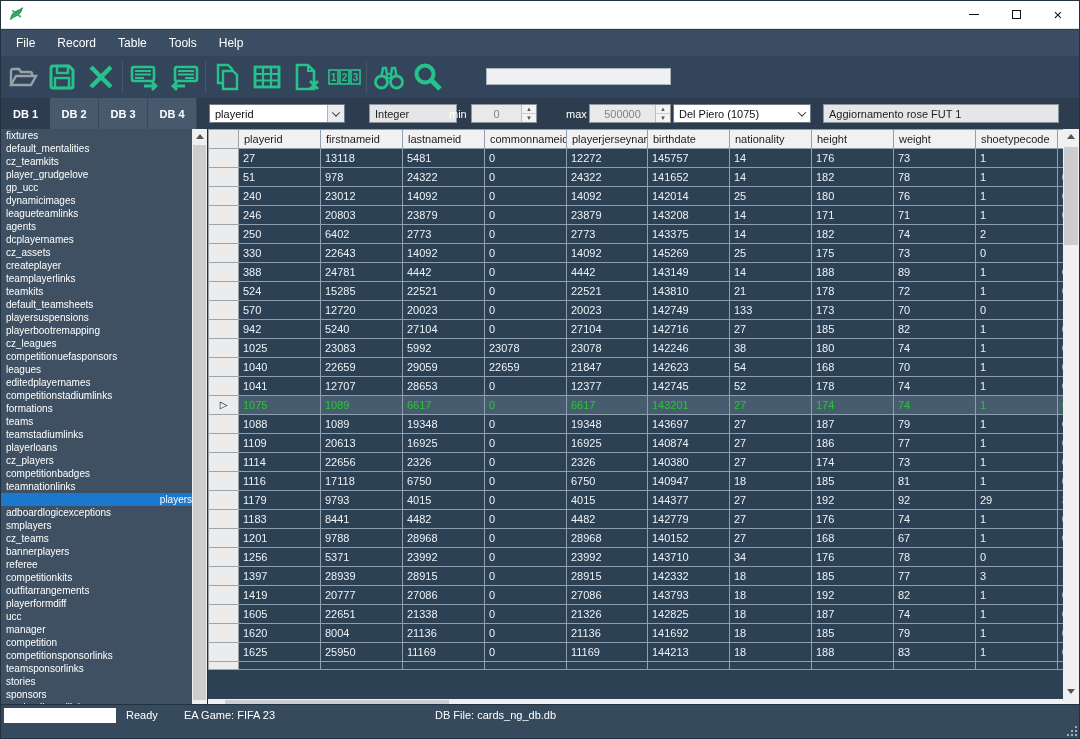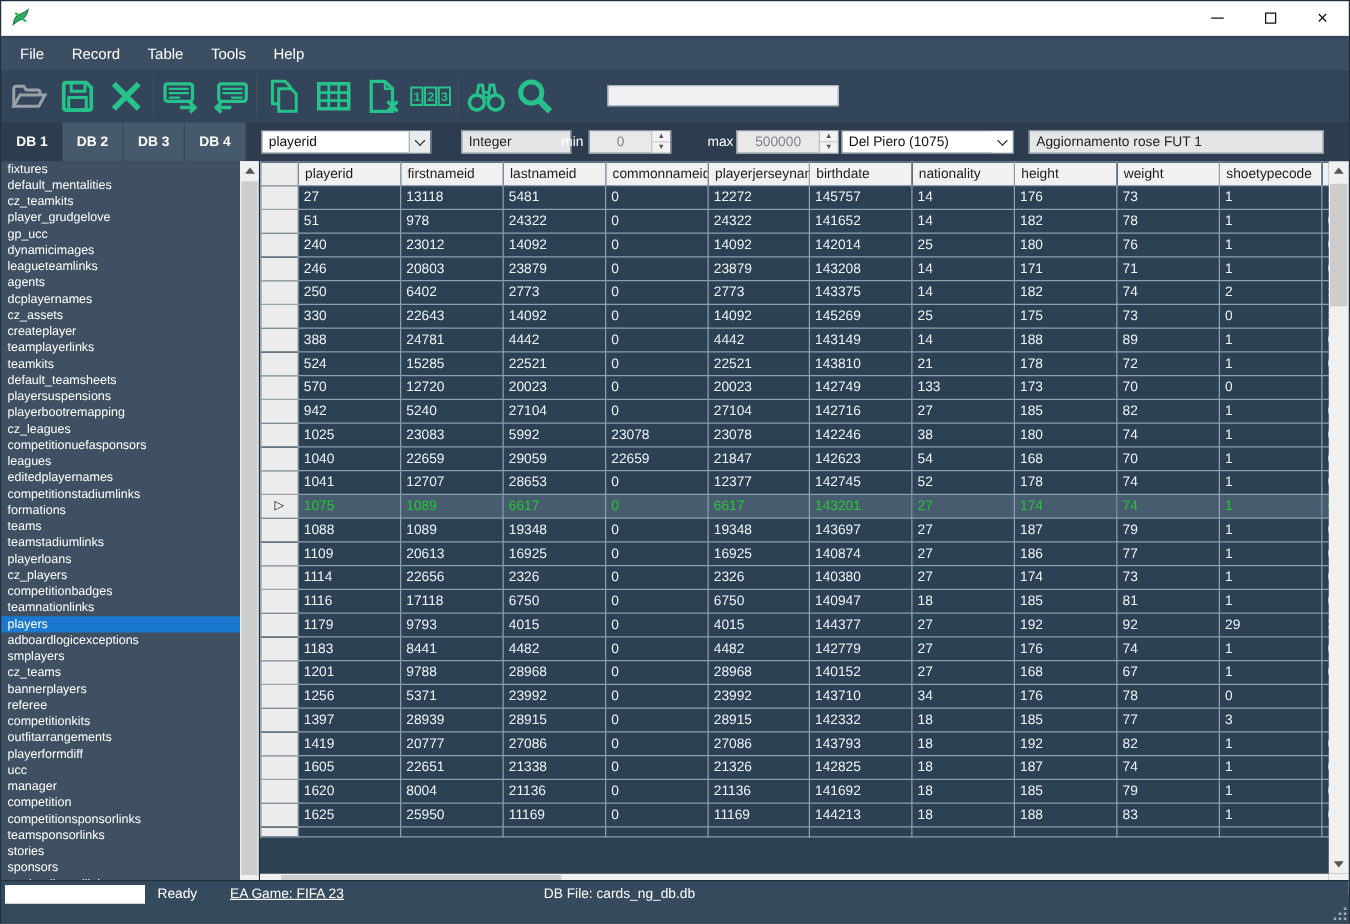--- a/index.html
+++ b/index.html
@@ -53,21 +53,21 @@
   .fc-max     { position:absolute; left:588px; top:6px;  width:82px;  }
   .fc-player  { position:absolute; left:672px; top:6px;  width:138px; }
   .fc-note    { position:absolute; left:822px; top:6px;  width:236px; }
 
   
   .main { position:absolute; top:128px; left:0; right:0; bottom:22px; display:flex; }
 
   .sidebar { width:207px; height:100%; display:flex; border-right:1px solid #1f2c3a; background:#3f5063; }
   .table-list { list-style:none; width:192px; overflow:hidden; }
   .table-list li { color:#fff; font-size:10px; line-height:13px; height:13px; padding-left:5px; white-space:nowrap; }
-  .table-list li.selected { background:#1a78cf; }
+  .table-list li.selected { background:#1a78cf;text-align:right; }
 
   .vsb { width:15px; background:#f0f0f0; position:relative; }
   .vsb .arr { position:absolute; left:0; width:15px; height:15px; display:flex; align-items:center; justify-content:center; background:#f0f0f0; }
   .vsb .arr.up { top:0; } .vsb .arr.dn { bottom:0; }
   .tri-up { width:0; height:0; border-left:4px solid transparent; border-right:4px solid transparent; border-bottom:5px solid #555; }
   .tri-dn { width:0; height:0; border-left:4px solid transparent; border-right:4px solid transparent; border-top:5px solid #555; }
   .tri-lf { width:0; height:0; border-top:4px solid transparent; border-bottom:4px solid transparent; border-right:5px solid #555; }
   .tri-rt { width:0; height:0; border-top:4px solid transparent; border-bottom:4px solid transparent; border-left:5px solid #555; }
   .vsb .thumb { position:absolute; left:1px; width:13px; background:#cdcdcd; }
 
@@ -90,21 +90,21 @@
   .grid-hsb { position:absolute; left:0; right:16px; bottom:0; height:17px; background:#f0f0f0; }
   .grid-hsb .arr { position:absolute; top:0; width:15px; height:17px; display:flex; align-items:center; justify-content:center; }
   .grid-hsb .arr.lf { left:0; } .grid-hsb .arr.rt { right:0; }
   .grid-hsb .thumb { position:absolute; top:1px; height:15px; left:17px; width:224px; background:#cdcdcd; }
   .hsb-corner { position:absolute; right:0; bottom:0; width:16px; height:17px; background:#f0f0f0; }
 
   
   .statusbar { position:absolute; left:0; right:0; bottom:0; height:34px; background:#364a5e; color:#fff; border-top:1px solid #24313e; }
   .statusbar .sitem { position:absolute; top:0; line-height:21px; font-size:11px; white-space:nowrap; }
   .progress { position:absolute; left:3px; top:3px; width:112px; height:15px; background:#fff; }
-  .s-ready { left:125px; } .s-game { left:183px;text-decoration:underline; } .s-eafile { left:267px; } .s-dbfile { left:434px; } .s-xmlfile { left:570px; }
+  .s-ready { left:125px; } .s-game { left:183px; } .s-eafile { left:267px; } .s-dbfile { left:434px; } .s-xmlfile { left:570px; }
   .grip { position:absolute; right:2px; bottom:2px; width:10px; height:10px; }
   .grip i { position:absolute; width:2px; height:2px; background:#9fb0c0; }
   .grip i:nth-child(1){ right:0; bottom:0; } .grip i:nth-child(2){ right:4px; bottom:0; } .grip i:nth-child(3){ right:0; bottom:4px; }
   .grip i:nth-child(4){ right:8px; bottom:0; } .grip i:nth-child(5){ right:4px; bottom:4px; } .grip i:nth-child(6){ right:0; bottom:8px; }
 
   svg.icon { display:block; }
 </style>
 </head>
 <body>
 

